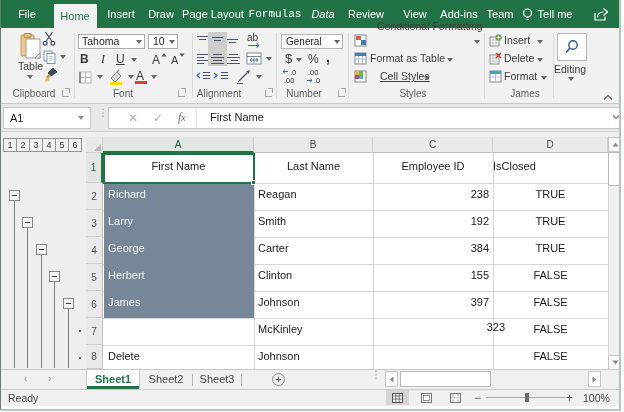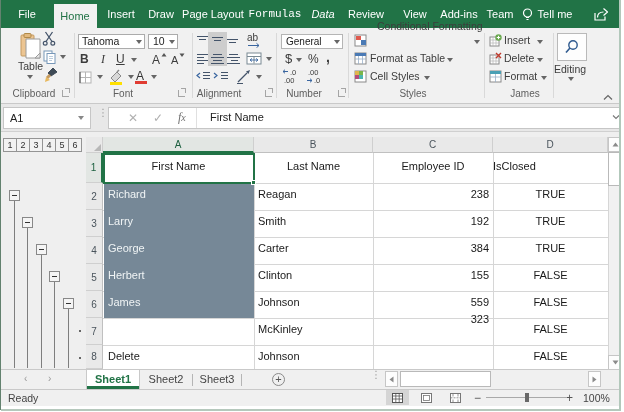--- a/index.html
+++ b/index.html
@@ -185,21 +185,21 @@
   </svg>
 <div class="ribtxt" style="left:370px;top:52px;">Format as Table</div>
 <div class="dd" style="left:447px;top:58px;"></div>
 <svg class="a" style="left:354px;top:70px;" width="13" height="13" viewBox="0 0 13 13">
     <rect x="1" y="1" width="11" height="11" fill="#fff" stroke="#8a8a8a"></rect>
     <rect x="1" y="1" width="4" height="4" fill="#e0b44e"></rect>
     <rect x="5" y="1" width="4" height="4" fill="#7ab54a"></rect>
     <rect x="1" y="5" width="4" height="4" fill="#b54a7a"></rect>
     <rect x="5" y="5" width="4" height="4" fill="#4ab5b0"></rect>
   </svg>
-<div class="ribtxt" style="left:370px;top:70px;">Cell Styles</div>
+<div class="ribtxt" style="left:380px;top:70px;text-decoration:underline;">Cell Styles</div>
 <div class="dd" style="left:424px;top:76px;"></div>
 
 <svg class="a" style="left:489px;top:34px;" width="13" height="13" viewBox="0 0 13 13">
     <rect x="1" y="3" width="9" height="9" fill="#fff" stroke="#8a8a8a"></rect>
     <path d="M1 6h9M1 9h9M4 3v9M7 3v9" stroke="#b5b5b5" stroke-width="0.7"></path>
     <circle cx="9.5" cy="3.5" r="3.2" fill="#6aa84f"></circle>
     <path d="M9.5 1.8v3.4M7.8 3.5h3.4" stroke="#fff" stroke-width="1"></path>
   </svg>
 <div class="ribtxt" style="left:504px;top:34px;">Insert</div>
 <div class="dd" style="left:537px;top:40px;"></div>
@@ -296,22 +296,22 @@
 <div class="cell" style="left:258px;top:215px;">Smith</div>
 <div class="cell" style="left:258px;top:242px;">Carter</div>
 <div class="cell" style="left:258px;top:269px;">Clinton</div>
 <div class="cell" style="left:258px;top:296px;">Johnson</div>
 <div class="cell" style="left:258px;top:323px;">McKinley</div>
 <div class="cell" style="left:258px;top:350px;">Johnson</div>
 <div class="cell" style="left:373px;top:188px;width:116px;text-align:right;">238</div>
 <div class="cell" style="left:373px;top:215px;width:116px;text-align:right;">192</div>
 <div class="cell" style="left:373px;top:242px;width:116px;text-align:right;">384</div>
 <div class="cell" style="left:373px;top:269px;width:116px;text-align:right;">155</div>
-<div class="cell" style="left:373px;top:296px;width:116px;text-align:right;">559</div>
-<div class="cell" style="left:373px;top:313px;width:116px;text-align:right;">323</div>
+<div class="cell" style="left:373px;top:296px;width:116px;text-align:right;">397</div>
+<div class="cell" style="left:373px;top:321px;width:132px;text-align:right;">323</div>
 <div class="cell" style="left:373px;top:350px;width:136px;text-align:right;margin-top:26px;">399</div>
 <div class="cell" style="left:493px;top:188px;width:115px;text-align:center;">TRUE</div>
 <div class="cell" style="left:493px;top:215px;width:115px;text-align:center;">TRUE</div>
 <div class="cell" style="left:493px;top:242px;width:115px;text-align:center;">TRUE</div>
 <div class="cell" style="left:493px;top:269px;width:115px;text-align:center;">FALSE</div>
 <div class="cell" style="left:493px;top:296px;width:115px;text-align:center;">FALSE</div>
 <div class="cell" style="left:493px;top:323px;width:115px;text-align:center;">FALSE</div>
 <div class="cell" style="left:493px;top:350px;width:115px;text-align:center;">FALSE</div>
 
 <div class="lvbtn" style="left:3px;">1</div>

